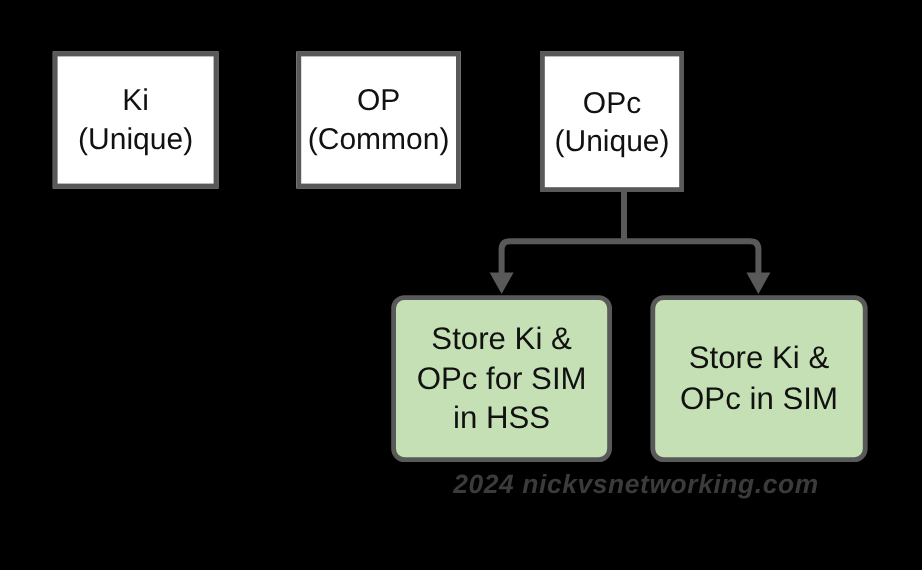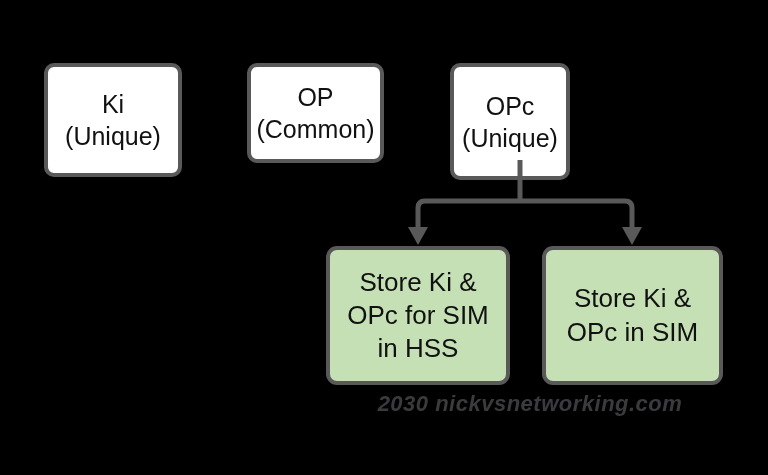--- a/index.html
+++ b/index.html
@@ -22,31 +22,30 @@
     color: var(--node-text, #111111);
     display: flex;
     align-items: center;
     justify-content: center;
     text-align: center;
     white-space: pre-line;
     line-height: 1.28;
   }
   .node.white {
     background: var(--white-node-fill, #ffffff);
-    border-radius: 10px;
+    border-radius: 0;
     font-size: 25px;
-    margin-top: 20px;
   }
   .node.green {
     background: var(--green-node-fill, #c5e0b4);
     border-radius: 11px;
     font-size: 26px;
   }
   #node-ki  { left: 44px;  top: 43px;  width: 138px; height: 114px; }
-  #node-op  { left: 247px; top: 43px;  width: 137px; height: 100px; }
+  #node-op  { left: 247px; top: 43px;  width: 137px; height: 114px; }
   #node-opc { left: 450px; top: 43px;  width: 120px; height: 117px; }
   #node-hss { left: 326px; top: 246px; width: 184px; height: 139px; }
   #node-sim { left: 542px; top: 246px; width: 181px; height: 139px; }
   .connectors {
     position: absolute;
     left: 0; top: 0;
     width: 768px; height: 475px;
     pointer-events: none;
   }
   .connectors path {
@@ -92,15 +91,15 @@
     <polygon points="622,227 642,227 632,245"></polygon>
   </svg>
 
   <div class="node green" id="node-hss">Store Ki &amp;
 OPc for SIM
 in HSS</div>
 
   <div class="node green" id="node-sim">Store Ki &amp;
 OPc in SIM</div>
 
-  <div class="watermark">2030 nickvsnetworking.com</div>
+  <div class="watermark">2024 nickvsnetworking.com</div>
 
 </div>
 
 </body></html>

